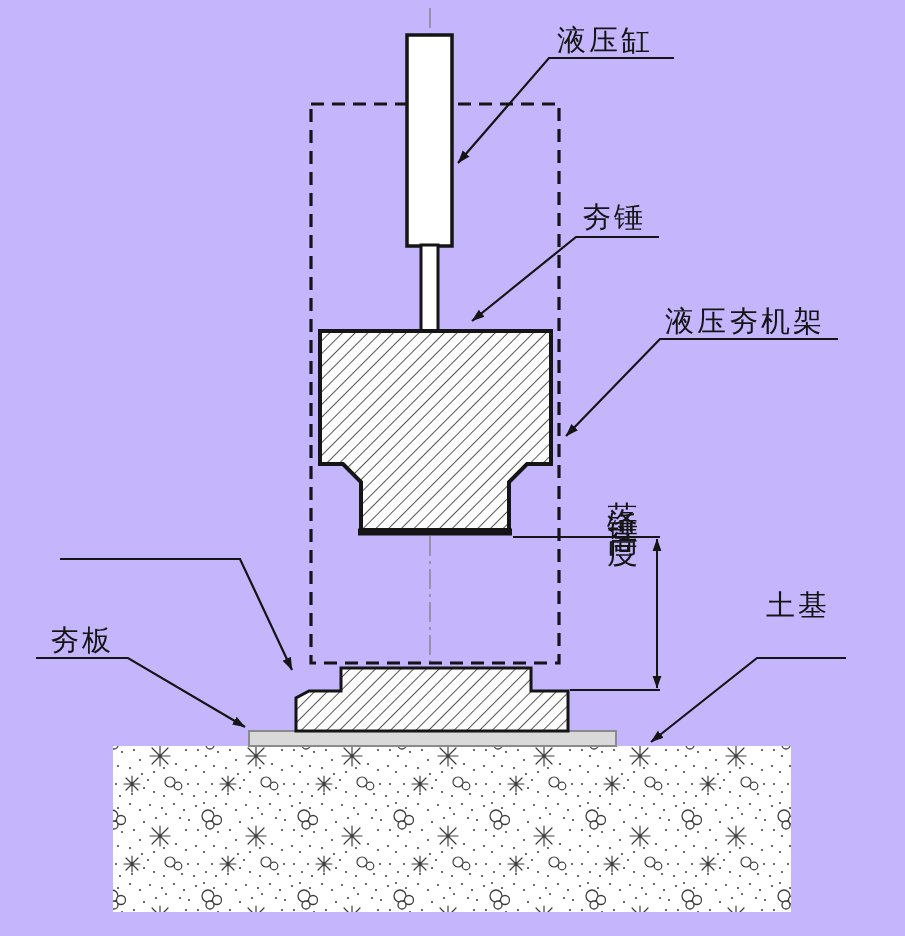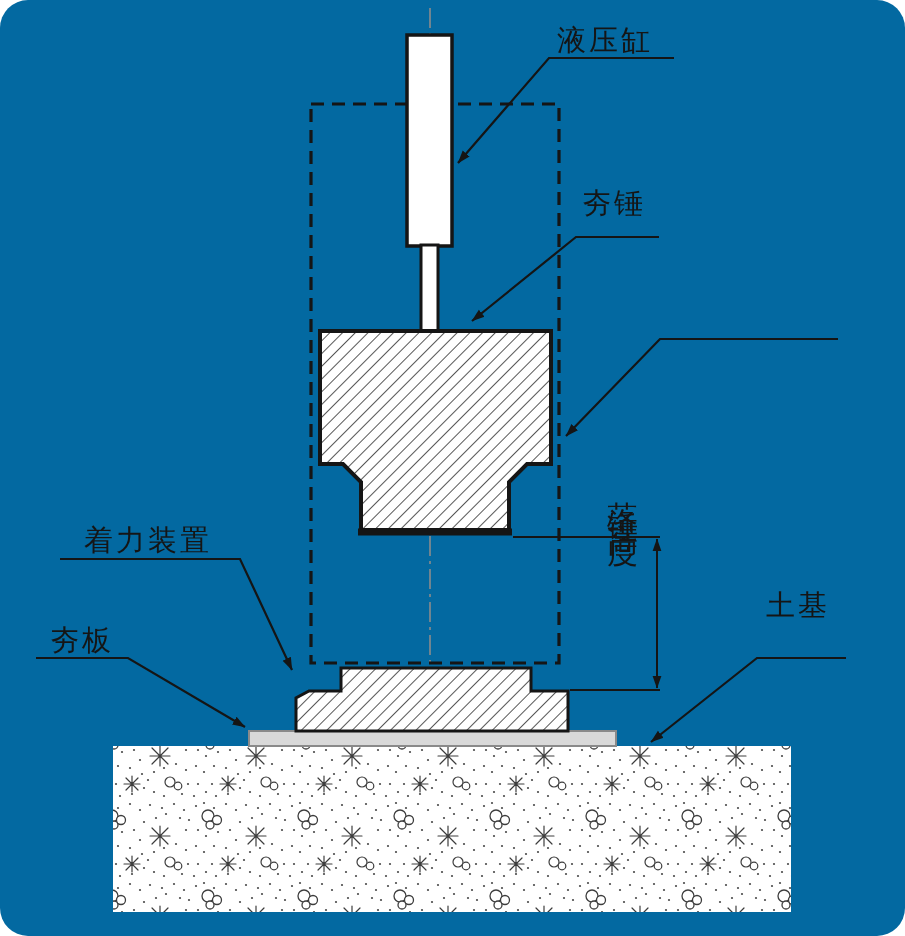--- a/index.html
+++ b/index.html
@@ -1,18 +1,18 @@
 <!DOCTYPE html>
 <html><head>
 <meta charset="utf-8">
 <style>
   html,body{margin:0;padding:0;background:#ffffff;}
   .stage{
-    position:relative;width:905px;height:936px;background:#0369a1;
-    font-family:"Liberation Sans","DejaVu Sans",sans-serif;overflow:hidden;border-radius:28px;
+    position:relative;width:905px;height:936px;background:#c4b5fd;
+    font-family:"Liberation Sans","DejaVu Sans",sans-serif;overflow:hidden;
   }
   .drawing{position:absolute;left:0;top:0;z-index:1;}
   .lbl{
     position:absolute;z-index:2;color:#151515;font-size:29px;font-weight:500;
     letter-spacing:3px;white-space:nowrap;line-height:1.1;
   }
   .lbl-vert{
     writing-mode:vertical-rl;text-orientation:upright;
     font-size:31px;letter-spacing:11px;
   }
@@ -122,24 +122,24 @@
       <polyline points="659,237 576,237 472,321" marker-end="url(#arrow)"></polyline>
       <polyline points="838,339 660,339 566,436" marker-end="url(#arrow)"></polyline>
       <polyline points="60,559 240,559 292,670" marker-end="url(#arrow)"></polyline>
       <polyline points="36,658 128,658 245,727" marker-end="url(#arrow)"></polyline>
       <polyline points="846,658 757,658 651,742" marker-end="url(#arrow)"></polyline>
     </g>
   </svg>
 
   <div class="lbl" style="left:557px;top:25px;">液压缸</div>
 
-  <div class="lbl" style="left:582px;top:188px;">夯锤</div>
+  <div class="lbl" style="left:582px;top:202px;">夯锤</div>
 
+  <div class="lbl" style="left:665px;top:306px;">液压夯机架</div>
 
   <div class="lbl lbl-vert" style="left:605px;top:477px;">落锤高度</div>
 
-  <div class="lbl" style="left:84px;top:525px;">着力装置</div>
 
   <div class="lbl" style="left:50px;top:625px;text-align:center;">夯板</div>
 
   <div class="lbl" style="left:766px;top:590px;">土基</div>
 
 </div>
 
 </body></html>

